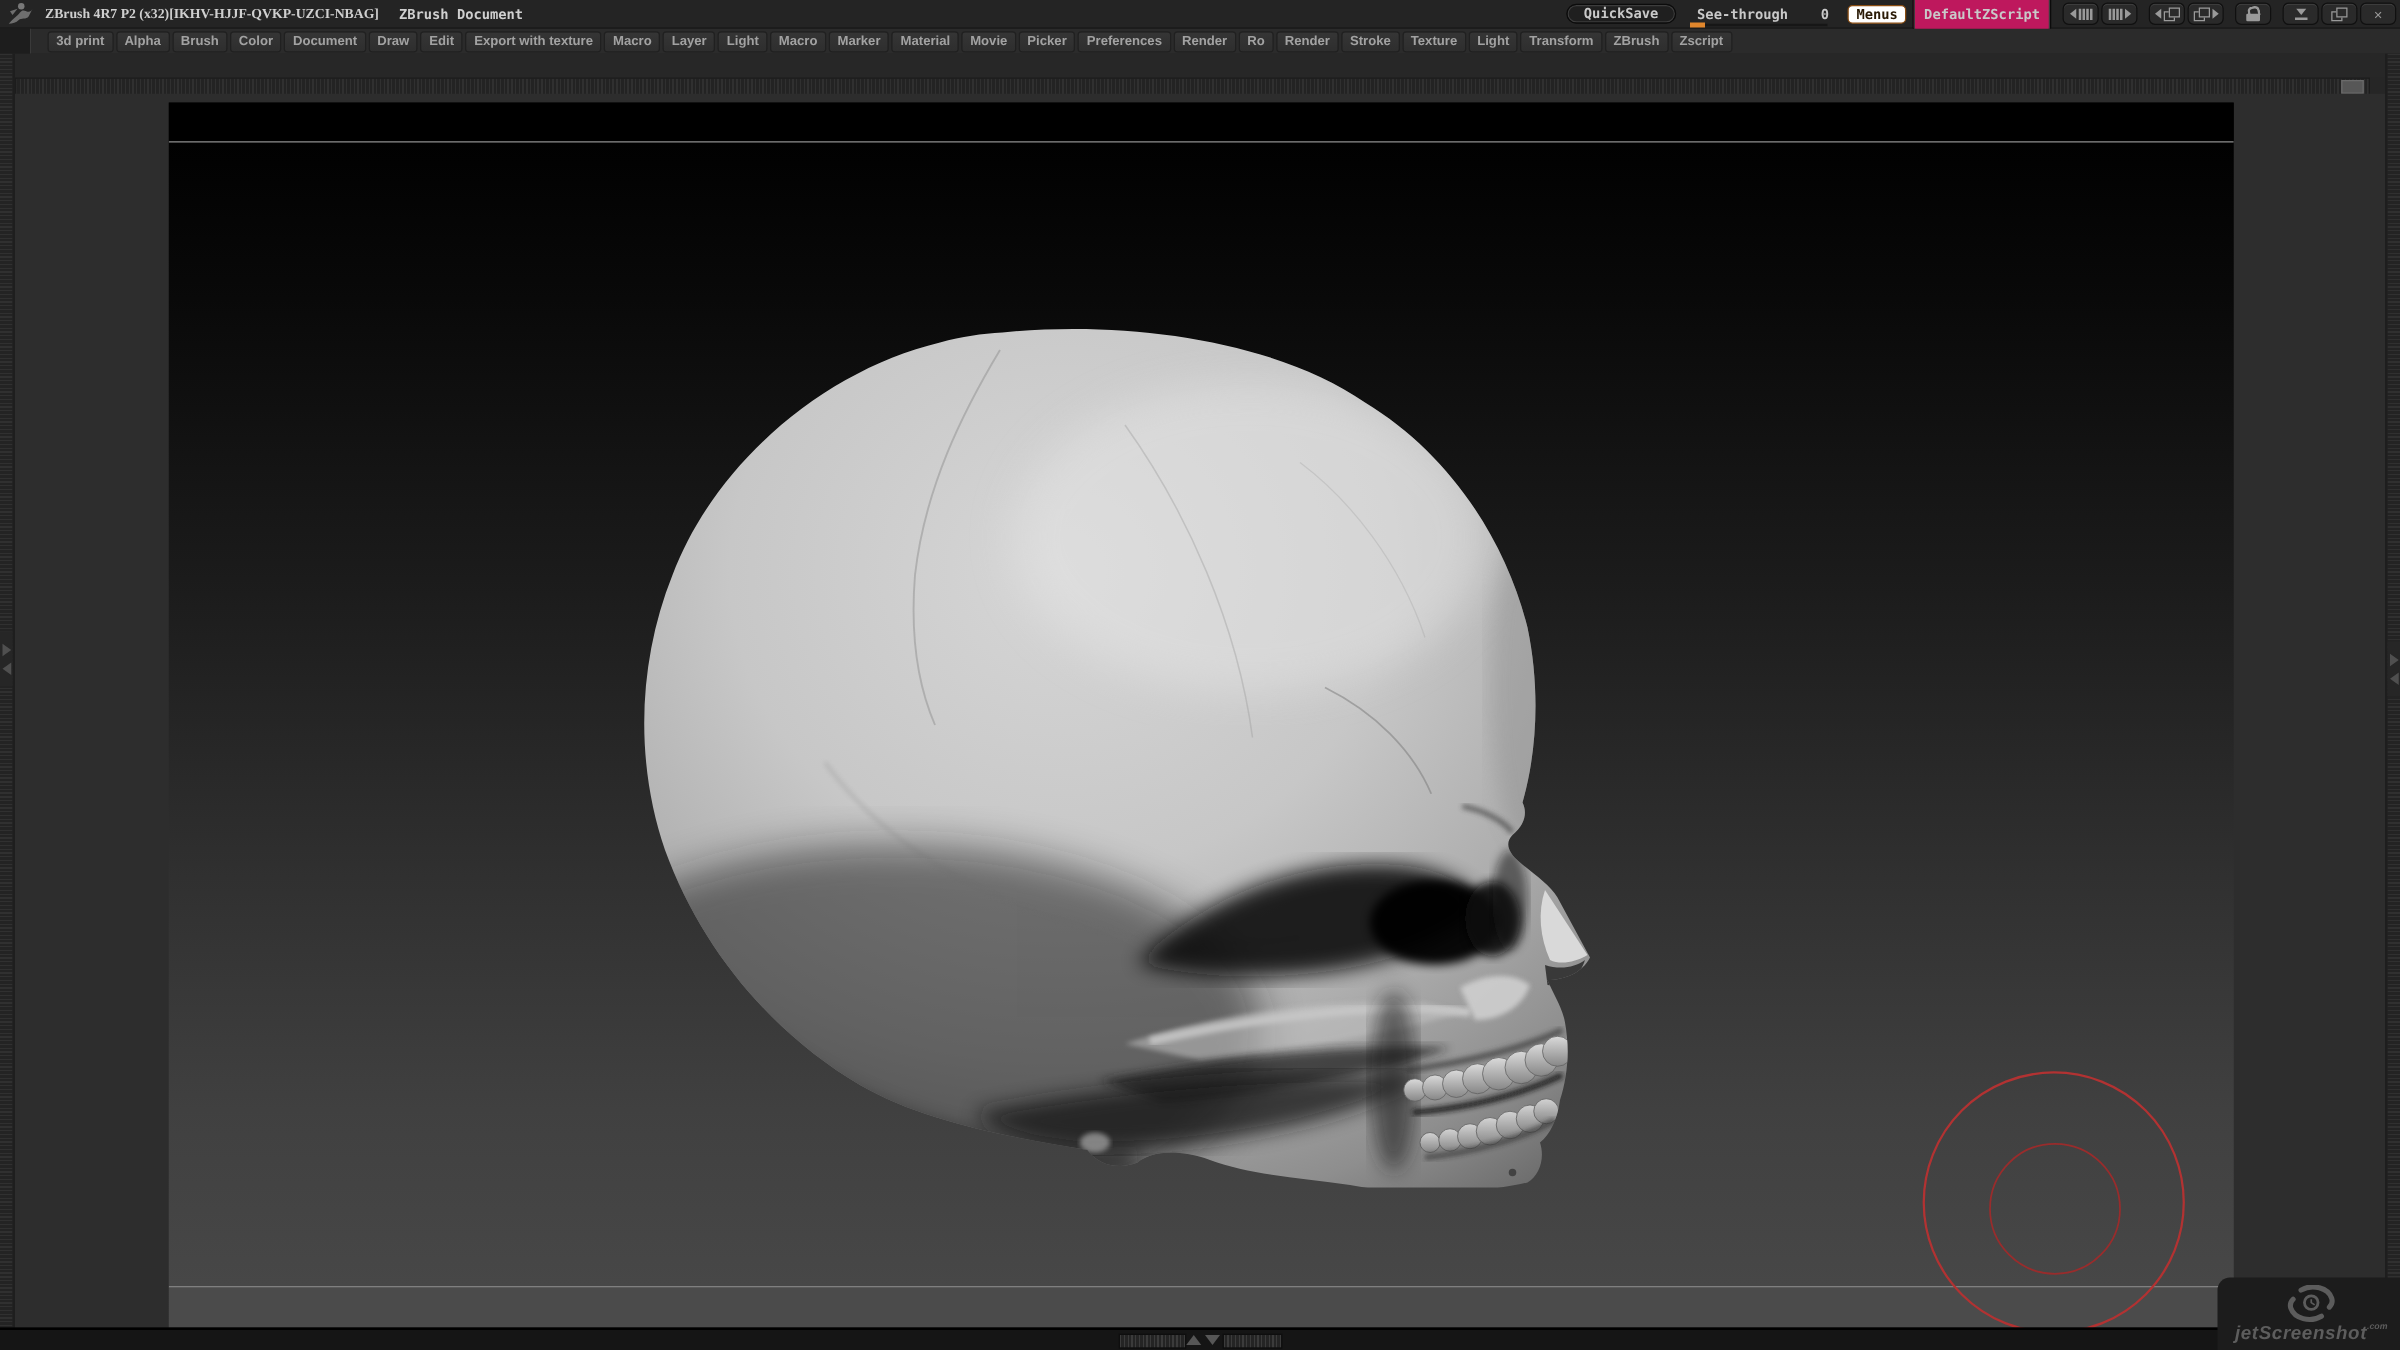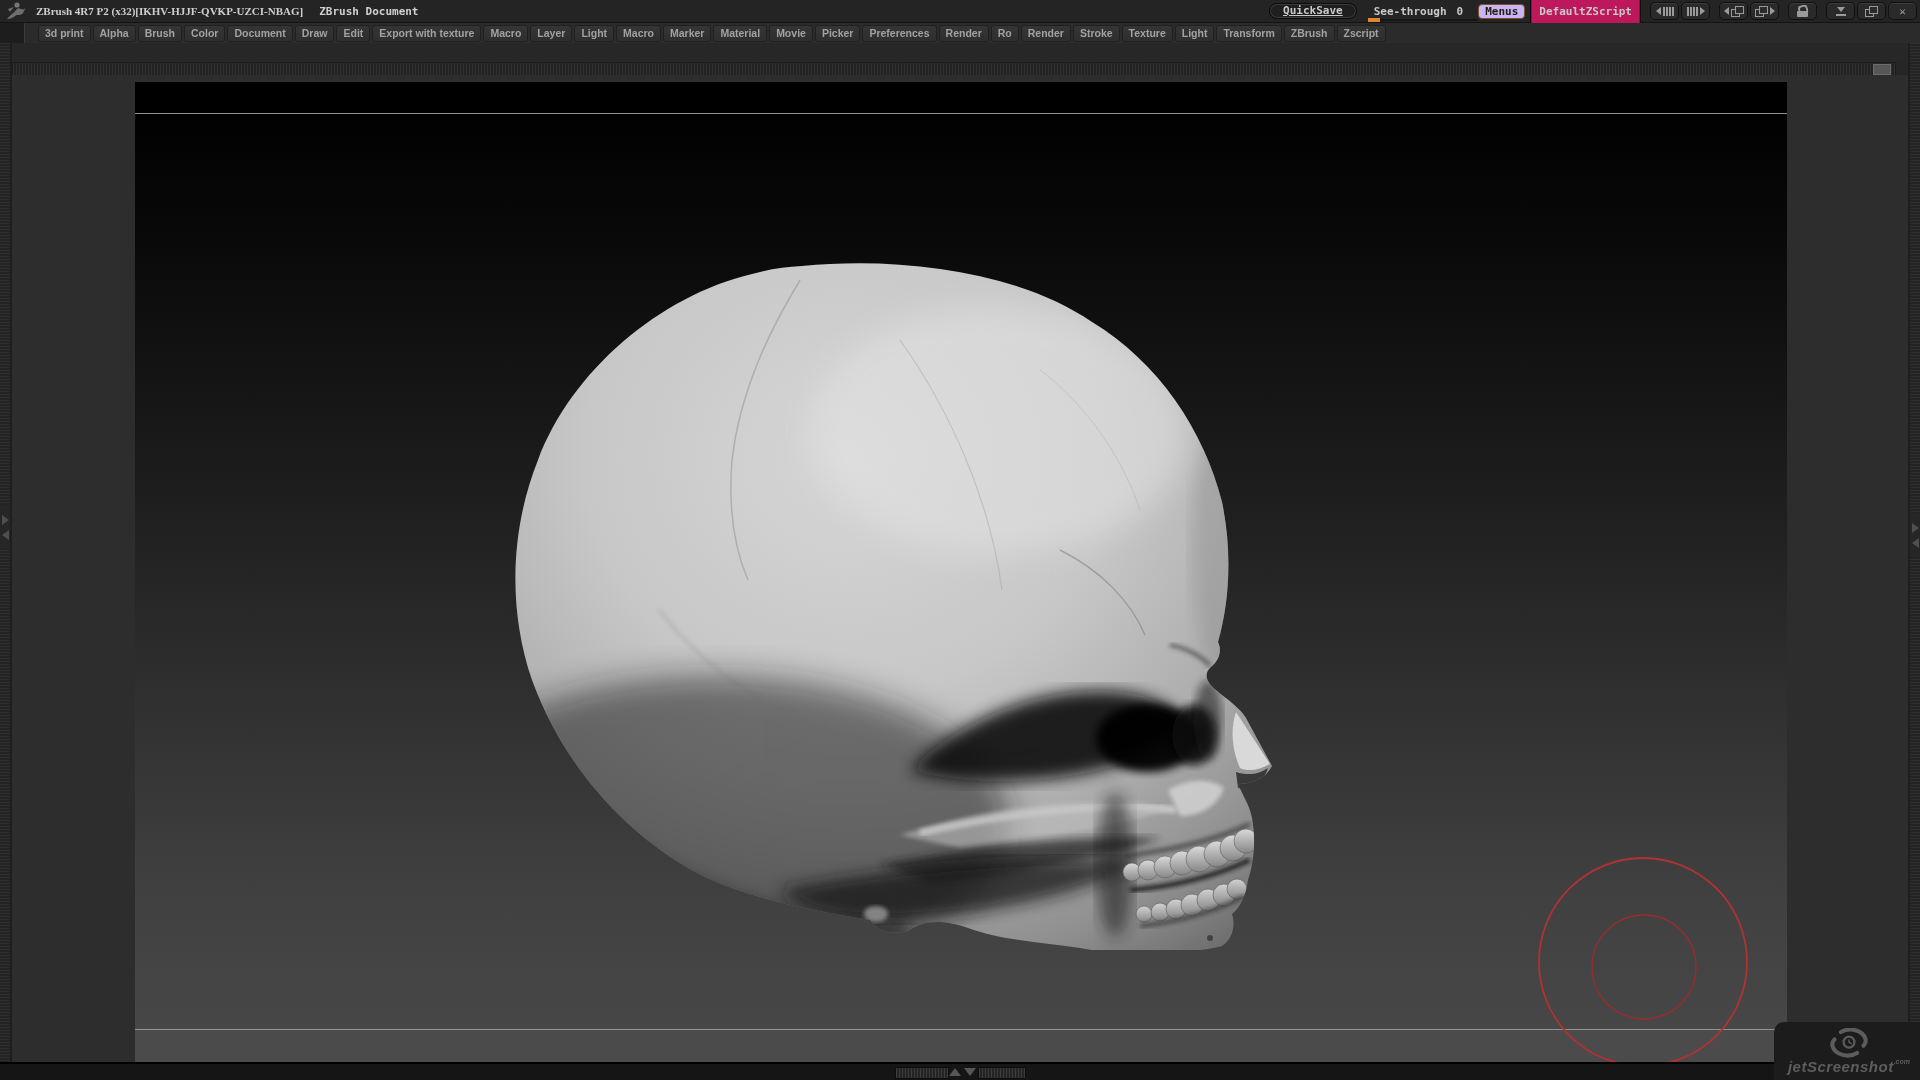--- a/index.html
+++ b/index.html
@@ -11,26 +11,26 @@
             border-bottom:1px solid #141414;display:flex;align-items:center;white-space:nowrap;
             font-family:"DejaVu Sans Mono",monospace;font-weight:bold;font-size:11px;color:#cfcfcf;}
   .zlogo{margin:0 8px 0 4px;flex:none;}
   .app-title{margin-right:16px;font-family:Liberation Serif, serif;}
   .doc-title{margin-right:30px;}
   .stats{display:flex;gap:14px;}
   .stat::before{content:"• ";color:#c0c0c0;}
   .tb-right{margin-left:auto;display:flex;align-items:center;gap:5px;padding-right:3px;}
   .btn-pill{height:16px;padding:0 13px;background:#1f1f1f;border:1px solid #0b0b0b;border-radius:8px;
             box-shadow:inset 0 0 0 1px #3d3d3d;color:#c9c9c9;font:bold 11px "DejaVu Sans Mono",monospace;
-            line-height:14px;display:flex;align-items:center;text-decoration:underline;}
-  .see-through{position:relative;height:22px;display:flex;align-items:center;gap:10px;
+            line-height:14px;display:flex;align-items:center;}
+  .see-through{position:relative;height:22px;display:flex;align-items:center;gap:26px;
                padding:0 10px 0 12px;color:#c9c9c9;}
   .see-through .track{position:absolute;left:6px;bottom:1px;width:110px;height:2px;background:#161616;}
   .see-through .thumb{position:absolute;left:6px;bottom:0;width:12px;height:4px;background:#e0862c;}
-  .btn-menus{height:15px;padding:0 6px;background:#c4b5fd;border:1px solid #8a4d12;border-radius:4px;
+  .btn-menus{height:15px;padding:0 6px;background:#ffffff;border:1px solid #8a4d12;border-radius:4px;
              color:#2a1a06;font:bold 11px "DejaVu Sans Mono",monospace;display:flex;align-items:center;}
   .btn-dzs{height:32px;padding:0 8px;background:#be185d;border:1px solid #0b0b0b;border-radius:5px;
            box-shadow:inset 0 0 0 1px #3d3d3d;color:#c9c9c9;font:bold 11px "DejaVu Sans Mono",monospace;
            display:flex;align-items:center;}
   .icon-btn{width:27px;height:16px;background:#2a2a2a;border:1px solid #101010;border-radius:5px;
             box-shadow:inset 0 1px 0 #3c3c3c;display:flex;align-items:center;justify-content:center;gap:2px;
             color:#9a9a9a;flex:none;}
   .grp{display:flex;gap:2px;margin-left:4px;}
   .tri-l{width:0;height:0;border-top:4px solid transparent;border-bottom:4px solid transparent;border-right:5px solid #9a9a9a;}
   .tri-r{width:0;height:0;border-top:4px solid transparent;border-bottom:4px solid transparent;border-left:5px solid #9a9a9a;}

